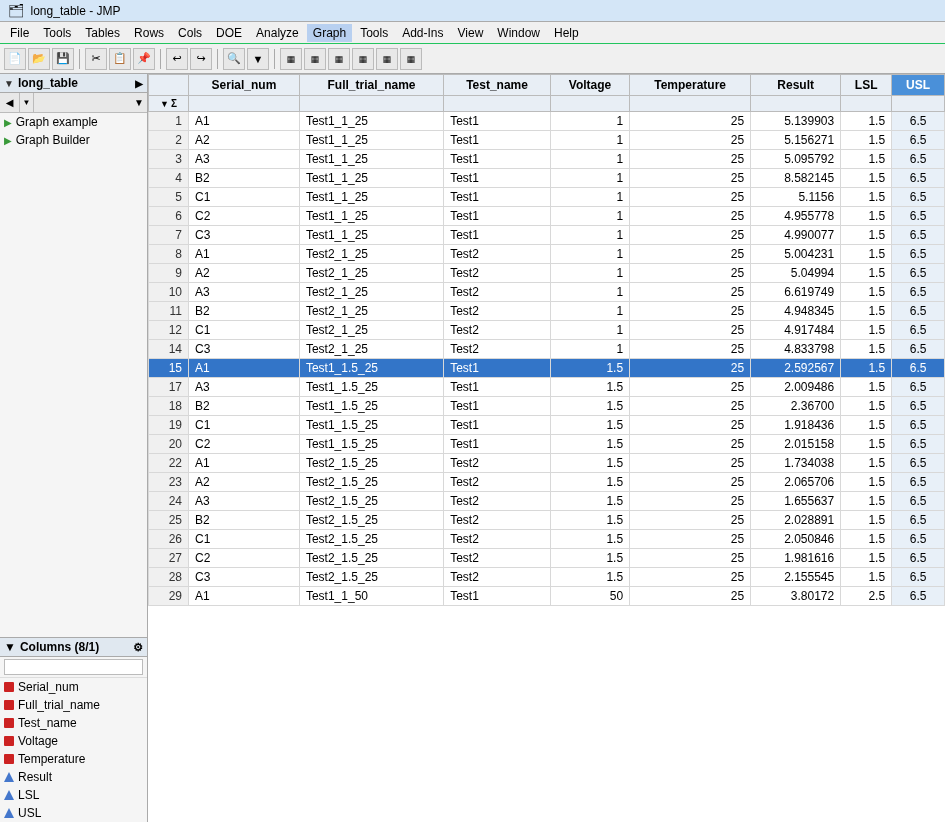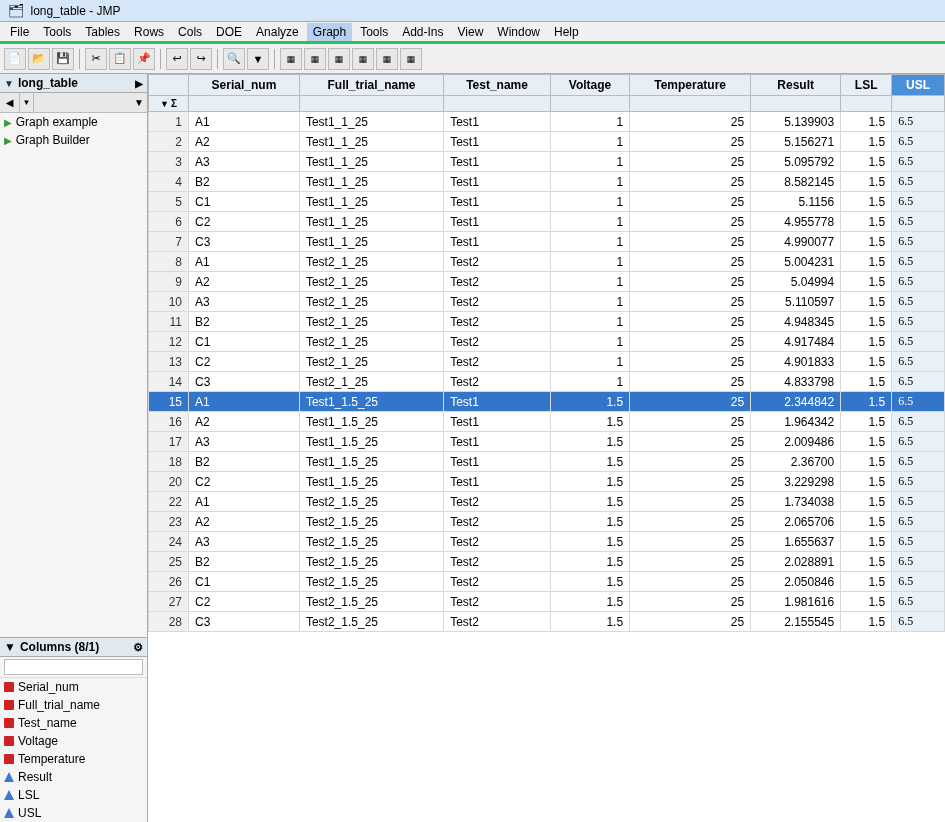--- a/index.html
+++ b/index.html
@@ -16,21 +16,21 @@
       font-size: 12px;
     }
 
     
     #menu-bar {
       background: #f0f0f0;
       height: 22px;
       display: flex;
       align-items: center;
       padding: 0 4px;
-      border-bottom: 3px solid #22c55e;
+      border-bottom: 1px solid #22c55e;
       gap: 2px;
     }
     #menu-bar span {
       padding: 2px 6px;
       cursor: pointer;
       font-size: 12px;
     }
     .menu-highlight { background: #b8d0f0; }
 
     
@@ -217,23 +217,22 @@
       color: #333;
       font-weight: normal;
       min-width: 30px;
     }
     tbody tr.selected td.row-num {
       background: #3375c8;
       color: white;
     }
     tbody td.num { text-align: right; }
     tbody td.usl-col {
-      text-align: left;
+      text-align: center;
       background: #e8f0f8;
-      font-family: Liberation Serif, serif;
     }
     tbody tr.selected td.usl-col {
       background: #3375c8;
     }
   </style>
 </head>
 <body>
 
 <div id="title-bar">
   <span style="margin-right:6px; font-size:13px;">🗂</span>
@@ -486,21 +485,21 @@
             <td class="num">1.5</td>
             <td class="num usl-col">6.5</td>
           </tr>
           <tr>
             <td class="row-num">10</td>
             <td>A3</td>
             <td>Test2_1_25</td>
             <td>Test2</td>
             <td class="num">1</td>
             <td class="num">25</td>
-            <td class="num">5.110597</td>
+            <td class="num">6.619749</td>
             <td class="num">1.5</td>
             <td class="num usl-col">6.5</td>
           </tr>
           <tr>
             <td class="row-num">11</td>
             <td>B2</td>
             <td>Test2_1_25</td>
             <td>Test2</td>
             <td class="num">1</td>
             <td class="num">25</td>
@@ -509,31 +508,20 @@
             <td class="num usl-col">6.5</td>
           </tr>
           <tr>
             <td class="row-num">12</td>
             <td>C1</td>
             <td>Test2_1_25</td>
             <td>Test2</td>
             <td class="num">1</td>
             <td class="num">25</td>
             <td class="num">4.917484</td>
-            <td class="num">1.5</td>
-            <td class="num usl-col">6.5</td>
-          </tr>
-          <tr>
-            <td class="row-num">13</td>
-            <td>C2</td>
-            <td>Test2_1_25</td>
-            <td>Test2</td>
-            <td class="num">1</td>
-            <td class="num">25</td>
-            <td class="num">4.901833</td>
             <td class="num">1.5</td>
             <td class="num usl-col">6.5</td>
           </tr>
           <tr>
             <td class="row-num">14</td>
             <td>C3</td>
             <td>Test2_1_25</td>
             <td>Test2</td>
             <td class="num">1</td>
             <td class="num">25</td>
@@ -541,32 +529,21 @@
             <td class="num">1.5</td>
             <td class="num usl-col">6.5</td>
           </tr>
           <tr class="selected">
             <td class="row-num">15</td>
             <td>A1</td>
             <td>Test1_1.5_25</td>
             <td>Test1</td>
             <td class="num">1.5</td>
             <td class="num">25</td>
-            <td class="num">2.344842</td>
-            <td class="num">1.5</td>
-            <td class="num usl-col">6.5</td>
-          </tr>
-          <tr>
-            <td class="row-num">16</td>
-            <td>A2</td>
-            <td>Test1_1.5_25</td>
-            <td>Test1</td>
-            <td class="num">1.5</td>
-            <td class="num">25</td>
-            <td class="num">1.964342</td>
+            <td class="num">2.592567</td>
             <td class="num">1.5</td>
             <td class="num usl-col">6.5</td>
           </tr>
           <tr>
             <td class="row-num">17</td>
             <td>A3</td>
             <td>Test1_1.5_25</td>
             <td>Test1</td>
             <td class="num">1.5</td>
             <td class="num">25</td>
@@ -579,27 +556,38 @@
             <td>B2</td>
             <td>Test1_1.5_25</td>
             <td>Test1</td>
             <td class="num">1.5</td>
             <td class="num">25</td>
             <td class="num">2.36700</td>
             <td class="num">1.5</td>
             <td class="num usl-col">6.5</td>
           </tr>
           <tr>
+            <td class="row-num">19</td>
+            <td>C1</td>
+            <td>Test1_1.5_25</td>
+            <td>Test1</td>
+            <td class="num">1.5</td>
+            <td class="num">25</td>
+            <td class="num">1.918436</td>
+            <td class="num">1.5</td>
+            <td class="num usl-col">6.5</td>
+          </tr>
+          <tr>
             <td class="row-num">20</td>
             <td>C2</td>
             <td>Test1_1.5_25</td>
             <td>Test1</td>
             <td class="num">1.5</td>
             <td class="num">25</td>
-            <td class="num">3.229298</td>
+            <td class="num">2.015158</td>
             <td class="num">1.5</td>
             <td class="num usl-col">6.5</td>
           </tr>
           <tr>
             <td class="row-num">22</td>
             <td>A1</td>
             <td>Test2_1.5_25</td>
             <td>Test2</td>
             <td class="num">1.5</td>
             <td class="num">25</td>
@@ -664,18 +652,29 @@
           </tr>
           <tr>
             <td class="row-num">28</td>
             <td>C3</td>
             <td>Test2_1.5_25</td>
             <td>Test2</td>
             <td class="num">1.5</td>
             <td class="num">25</td>
             <td class="num">2.155545</td>
             <td class="num">1.5</td>
+            <td class="num usl-col">6.5</td>
+          </tr>
+          <tr>
+            <td class="row-num">29</td>
+            <td>A1</td>
+            <td>Test1_1_50</td>
+            <td>Test1</td>
+            <td class="num">50</td>
+            <td class="num">25</td>
+            <td class="num">3.80172</td>
+            <td class="num">2.5</td>
             <td class="num usl-col">6.5</td>
           </tr>
         </tbody>
     </table>
   </div>
 </div>
 
 </body></html>

